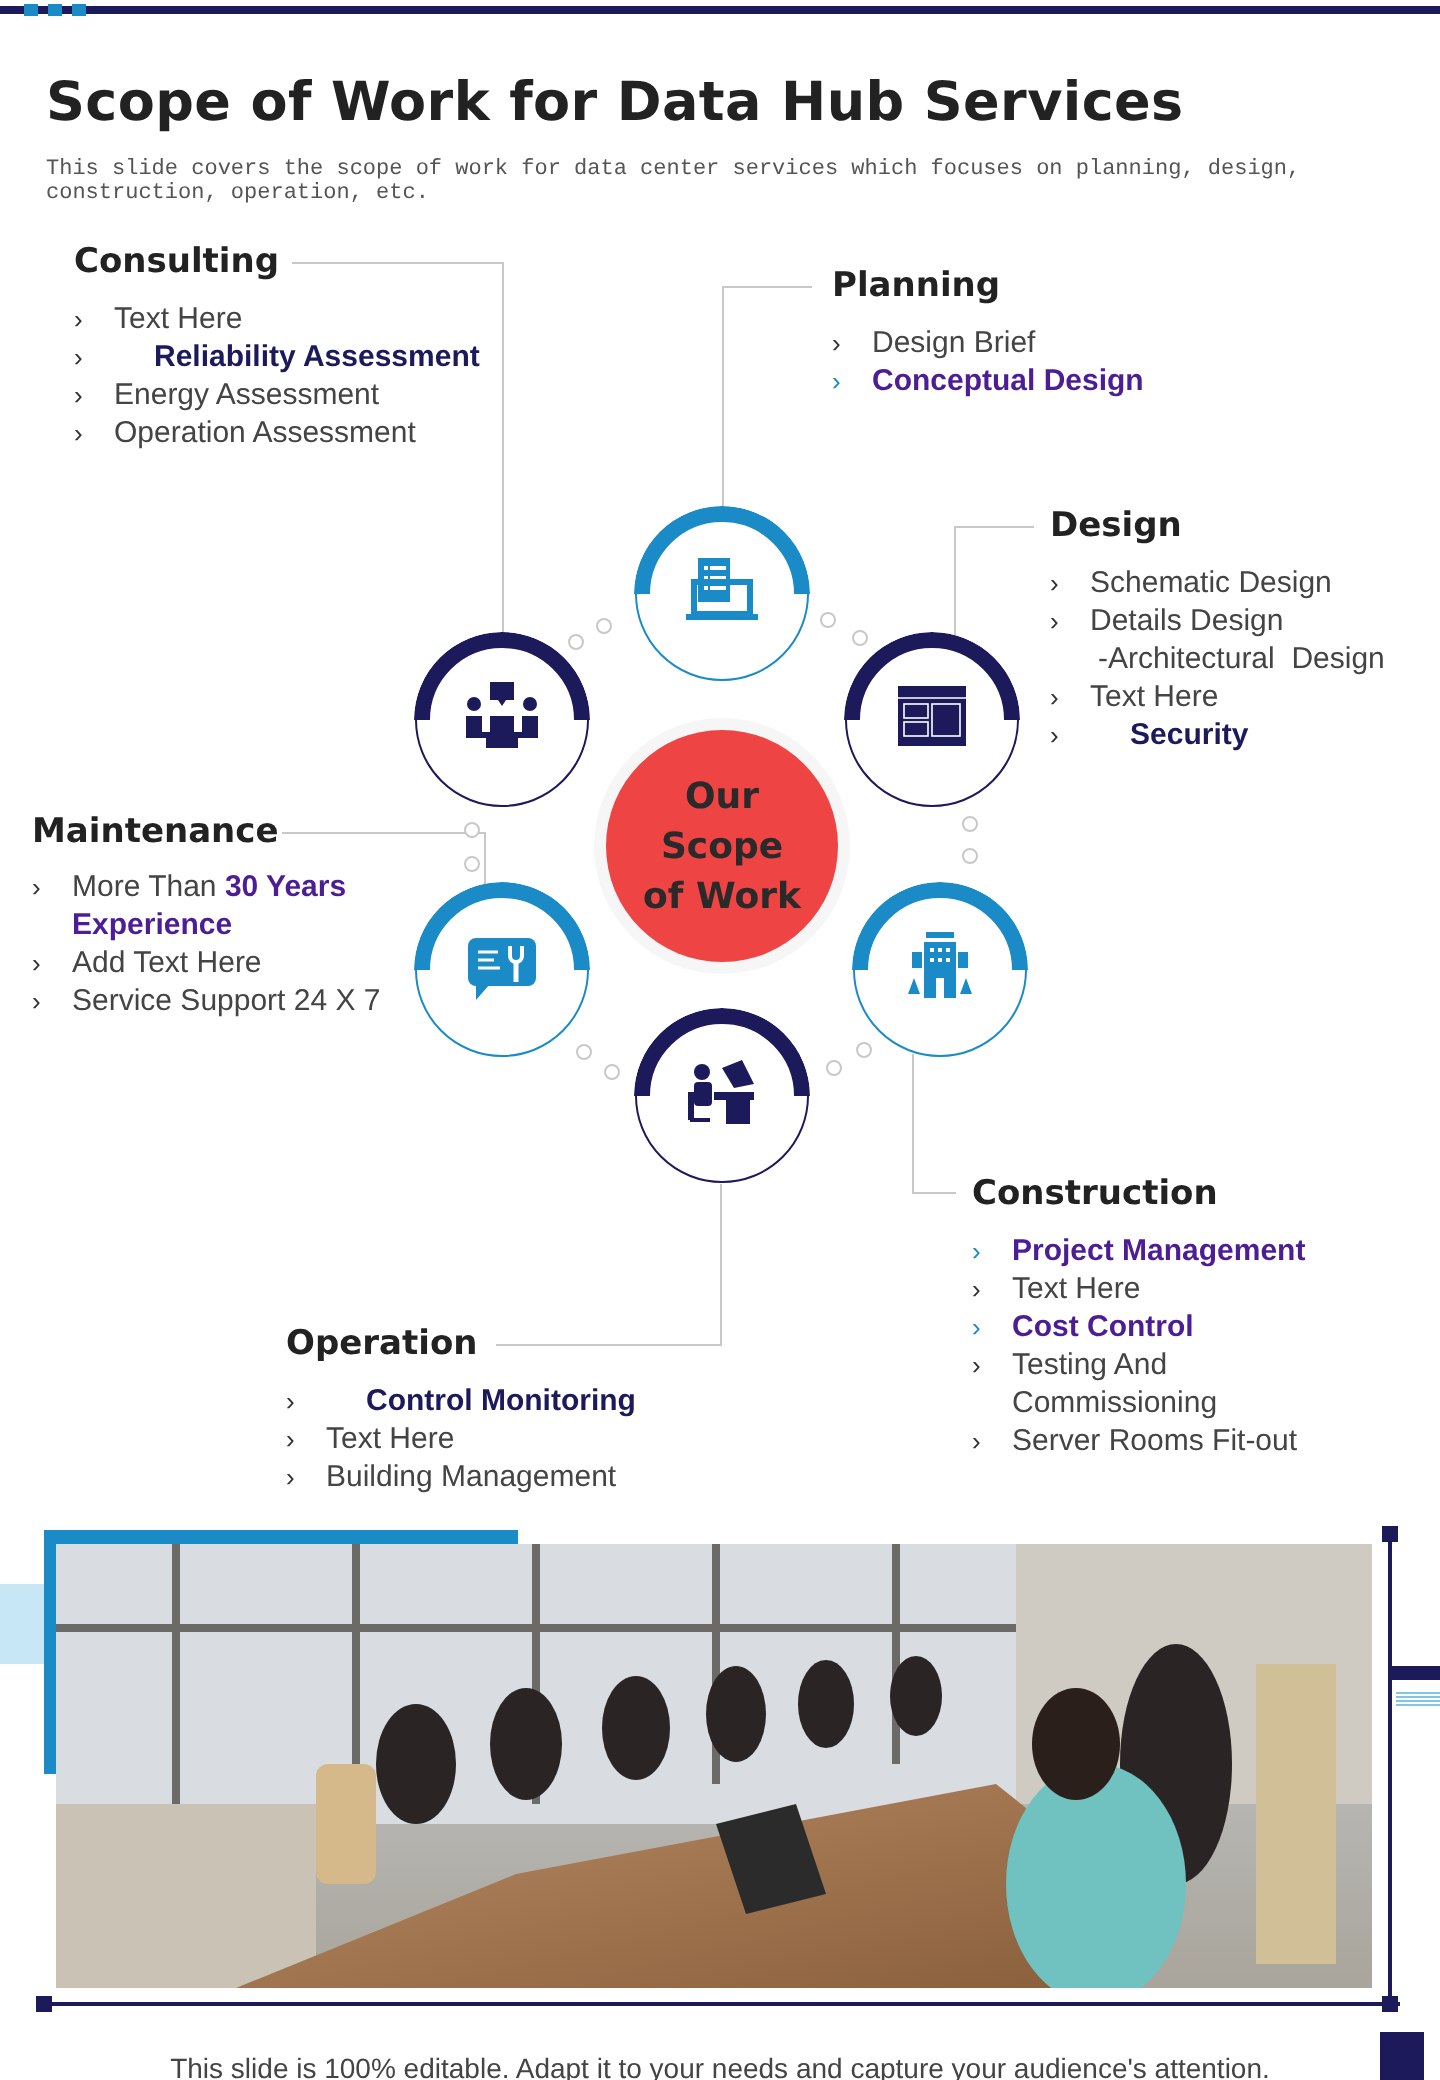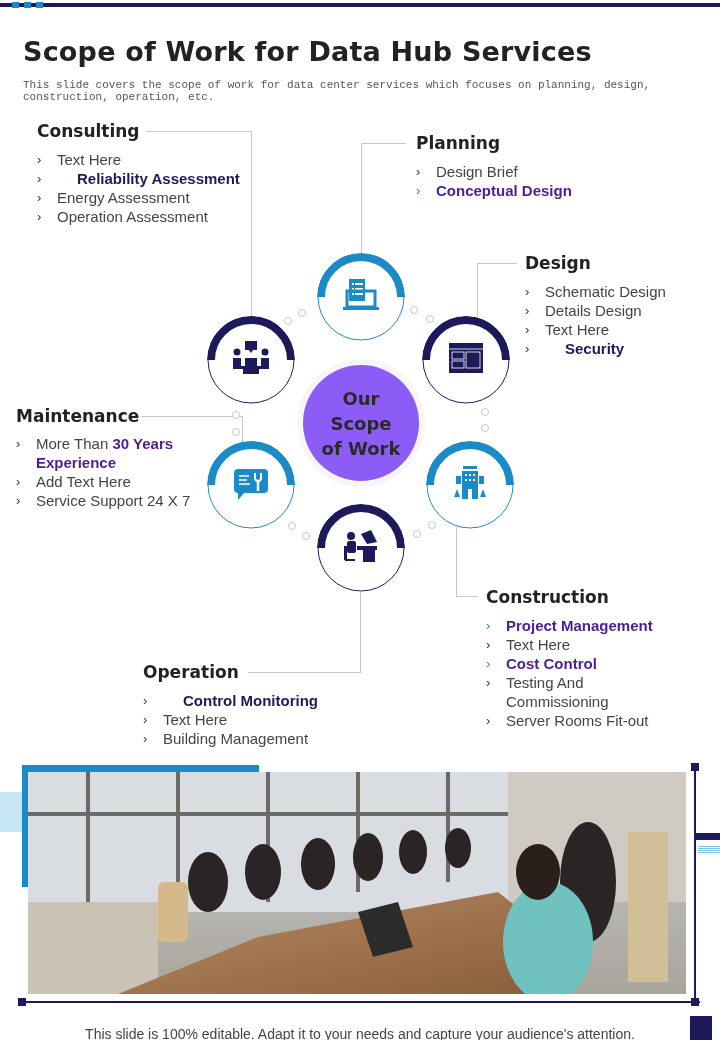--- a/index.html
+++ b/index.html
@@ -19,21 +19,21 @@
   .list li.sub { padding-left: 24px; }
   .b-navy { font-weight: bold; color: #1d1a5c; margin-left: 20px; }
   .b-blue { font-weight: bold; color: #4c1d95; }
 
   .conn { position: absolute; border-color: #c8c8c8; border-style: solid; border-width: 0; }
 
   .node { position: absolute; width: 88px; height: 88px; border-radius: 50%; background: #fff; }
   .node .ring { position: absolute; inset: 0; border-radius: 50%; }
   .node .icon { position: absolute; left: 24px; top: 22px; width: 40px; height: 40px; }
 
-  .center { position: absolute; left: 303px; top: 365px; width: 116px; height: 116px; border-radius: 50%; background: #8b5cf6; box-shadow: 0 0 0 6px #f6f6f6; text-align: center; font-family: "DejaVu Sans", sans-serif; font-weight: bold; color: #2a2a2a; font-size: 18px; line-height: 25px; padding-top: 21px; }
+  .center { position: absolute; left: 303px; top: 365px; width: 116px; height: 116px; border-radius: 50%; background: #ef4444; box-shadow: 0 0 0 6px #f6f6f6; text-align: center; font-family: "DejaVu Sans", sans-serif; font-weight: bold; color: #2a2a2a; font-size: 18px; line-height: 25px; padding-top: 21px; }
 
   .dot { position: absolute; width: 8px; height: 8px; border-radius: 50%; border: 1px solid #c8c8c8; background: #fff; }
 
   .photo-wrap { position: absolute; left: 28px; top: 772px; width: 658px; height: 222px; overflow: hidden; }
   .photo-accent { position: absolute; left: 22px; top: 765px; width: 237px; height: 8px; background: #1a8bc6; }
   .photo-accent-v { position: absolute; left: 22px; top: 765px; width: 7px; height: 122px; background: #1a8bc6; }
   .photo-lightblock { position: absolute; left: 0; top: 792px; width: 22px; height: 40px; background: #c7e7f6; }
   .frame-line-b { position: absolute; left: 20px; top: 1001px; width: 680px; height: 2px; background: #1d1a5c; }
   .frame-line-r { position: absolute; left: 694px; top: 766px; width: 2px; height: 240px; background: #1d1a5c; }
   .corner { position: absolute; width: 8px; height: 8px; background: #1d1a5c; }
@@ -190,20 +190,21 @@
 <div class="sec-head" style="left:416px;top:133px">Planning</div>
 <ul class="list" style="left:416px;top:162px">
   <li><span class="chev">›</span><span>Design Brief</span></li>
   <li><span class="chev" style="color:#1a8bc6">›</span><span class="b-blue">Conceptual Design</span></li>
 </ul>
 
 <div class="sec-head" style="left:525px;top:253px">Design</div>
 <ul class="list" style="left:525px;top:282px">
   <li><span class="chev">›</span><span>Schematic Design</span></li>
   <li><span class="chev">›</span><span>Details Design</span></li>
+  <li class="sub"><span style="white-space:pre">-Architectural  Design</span></li>
   <li><span class="chev">›</span><span>Text Here</span></li>
   <li><span class="chev">›</span><span class="b-navy">Security</span></li>
 </ul>
 
 <div class="sec-head" style="left:16px;top:406px">Maintenance</div>
 <ul class="list" style="left:16px;top:434px">
   <li><span class="chev">›</span><span style="white-space:pre">More Than </span><span class="b-blue">30 Years</span><br><span class="b-blue">Experience</span></li>
   <li><span class="chev">›</span><span>Add Text Here</span></li>
   <li><span class="chev">›</span><span>Service Support 24 X 7</span></li>
 </ul>

